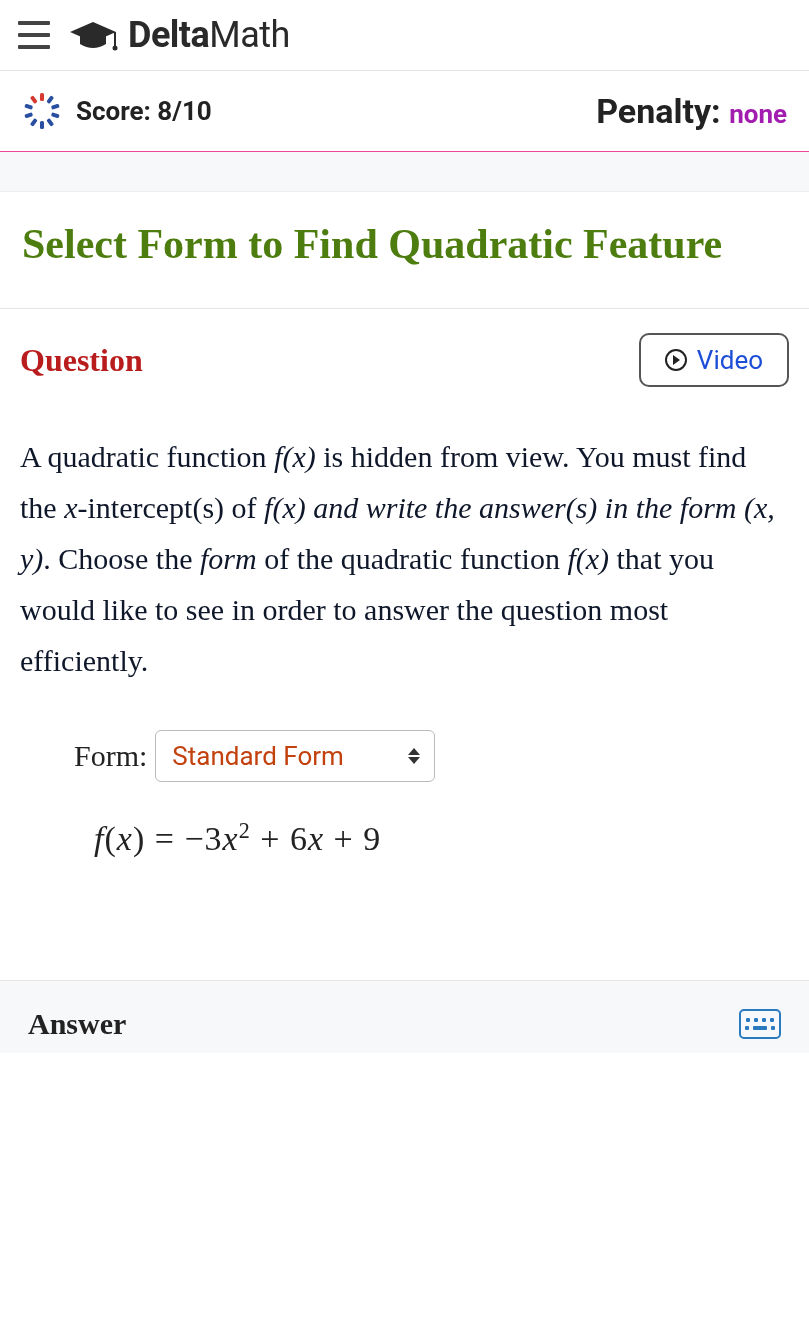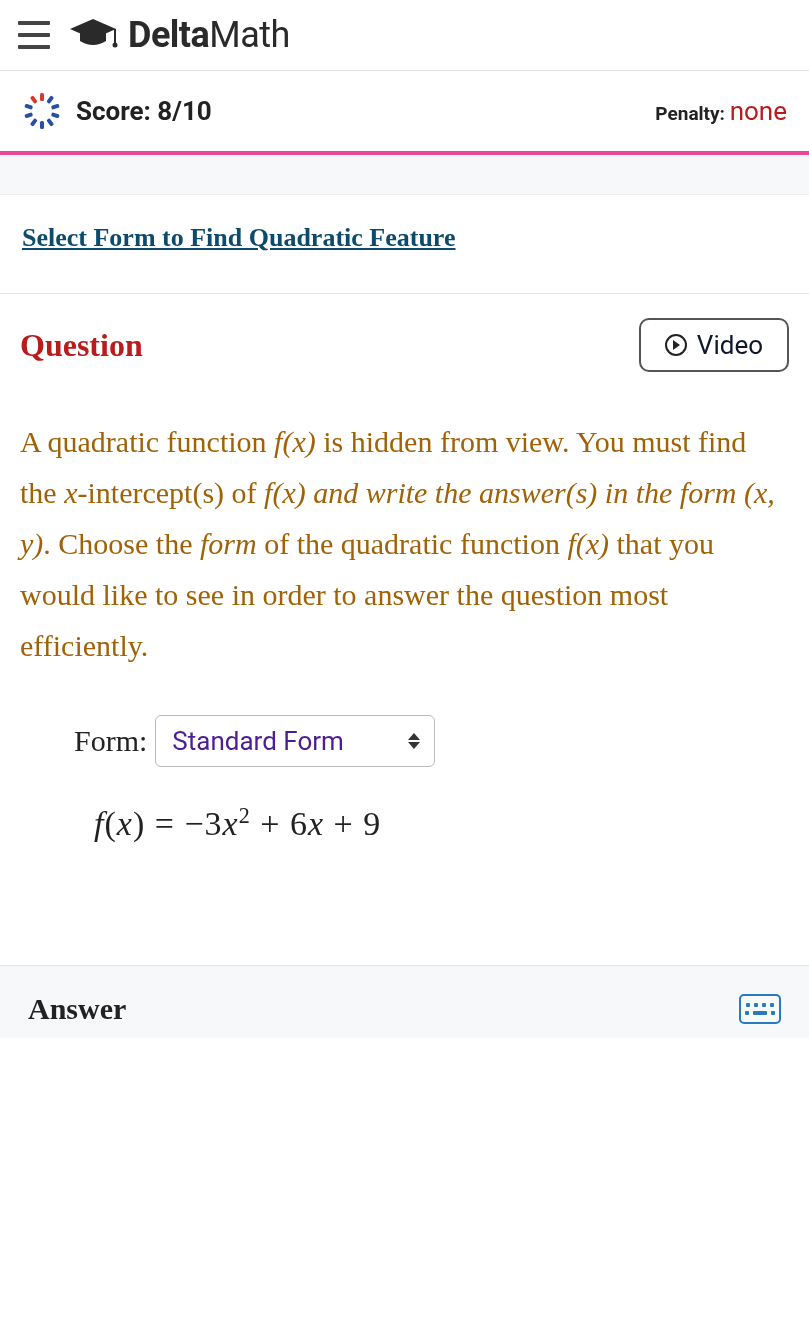--- a/index.html
+++ b/index.html
@@ -15,101 +15,100 @@
     padding: 14px 18px;
     border-bottom: 1px solid #e5e5e5;
     gap: 18px;
   }
   .hamburger {
     width: 32px; height: 28px;
     display: flex; flex-direction: column; justify-content: space-between;
     cursor: pointer;
   }
   .hamburger span { display: block; height: 4px; background: #444; border-radius: 1px; }
-  .logo { display: flex; align-items: center; gap: 10px; }
+  .logo { display: flex; align-items: flex-end; gap: 10px; }
   .logo-cap { position: relative; width: 50px; height: 36px; }
   .brand { font-size: 36px; font-weight: 400; color: #2a2a2a; letter-spacing: -0.5px; }
   .brand .bold { font-weight: 700; }
 
   .scorebar {
-    display: flex; justify-content: space-between; align-items: center;
+    display: flex; justify-content: space-between; align-items: flex-start;
     padding: 20px 22px;
-    border-bottom: 4px solid #ec4899;
+    border-bottom: 1px solid #ec4899;
     background: #fff;
     gap: 32px;
   }
   .score-left { display: flex; align-items: center; gap: 14px; }
   .spinner { width: 40px; height: 40px; }
   .score-text { font-size: 26px; font-weight: 700; color: #222; }
-  .penalty-label { font-size: 19px; font-weight: 700; color: #222; }
-  .penalty-value { font-size: 26px; font-weight: 400; color: #b91c1c; }
+  .penalty-label { font-size: 34px; font-weight: 700; color: #222; }
+  .penalty-value { font-size: 26px; font-weight: 700; color: #a21caf; }
 
   .spacer-gray { height: 40px; background: #f7f8f9; border-bottom: 1px solid #eee;}
 
   .title-block {
     padding: 28px 22px 40px 22px;
     background: #fff;
   }
   .title-text {
     font-family: Georgia, "Times New Roman", serif;
-    font-size: 26px;
+    font-size: 42px;
     font-weight: 700;
-    color: #0c4a6e;
-    text-decoration: underline;
+    color: #4d7c0f;
   }
 
   .question-block {
     border-top: 1px solid #e5e5e5;
     padding: 24px 20px 40px 20px;
     background: #fff;
   }
   .question-head {
     display: flex; align-items: center; justify-content: space-between;
     margin-bottom: 44px;
   }
   .question-label {
     font-family: Georgia, "Times New Roman", serif;
     font-size: 32px; font-weight: 700; color: #b91c1c;
   }
   .btn-group { display: flex; gap: 14px; }
   .btn-outline {
     border: 2px solid #555; border-radius: 10px;
     padding: 10px 24px;
-    font-size: 26px; color: #0f172a;
+    font-size: 26px; color: #1d4ed8;
     background: #fff; cursor: pointer;
     display: flex; align-items: center; gap: 10px;
     font-family: inherit;
   }
   .play-icon {
     width: 22px; height: 22px; border: 2px solid #222; border-radius: 50%;
     display: inline-flex; align-items: center; justify-content: center;
   }
   .play-icon::after {
     content: ""; display: block; width: 0; height: 0;
     border-left: 7px solid #222; border-top: 5px solid transparent; border-bottom: 5px solid transparent;
     margin-left: 2px;
   }
 
   .prompt {
     font-family: Georgia, "Times New Roman", serif;
-    font-size: 30px; line-height: 1.7; color: #a16207;
+    font-size: 30px; line-height: 1.7; color: #0f172a;
   }
   .prompt .mi { font-style: italic; }
   .prompt .em { font-style: italic; }
 
   .form-row {
     display: flex; align-items: center; gap: 8px;
     margin: 44px 0 36px 54px;
     font-family: Georgia, "Times New Roman", serif;
     font-size: 30px;
   }
   .select-wrap {
     border: 1px solid #bbb; border-radius: 6px;
     padding: 10px 46px 10px 16px;
-    font-size: 26px; color: #4c1d95; position: relative;
+    font-size: 26px; color: #c2410c; position: relative;
     font-family: -apple-system, BlinkMacSystemFont, "Segoe UI", Roboto, Arial, sans-serif;
     cursor: pointer; background: #fff;
     min-width: 280px;
   }
   .select-caret {
     position: absolute; right: 14px; top: 50%; transform: translateY(-50%);
     display: flex; flex-direction: column; gap: 2px;
   }
   .select-caret::before, .select-caret::after {
     content: ""; width: 0; height: 0; display: block;

